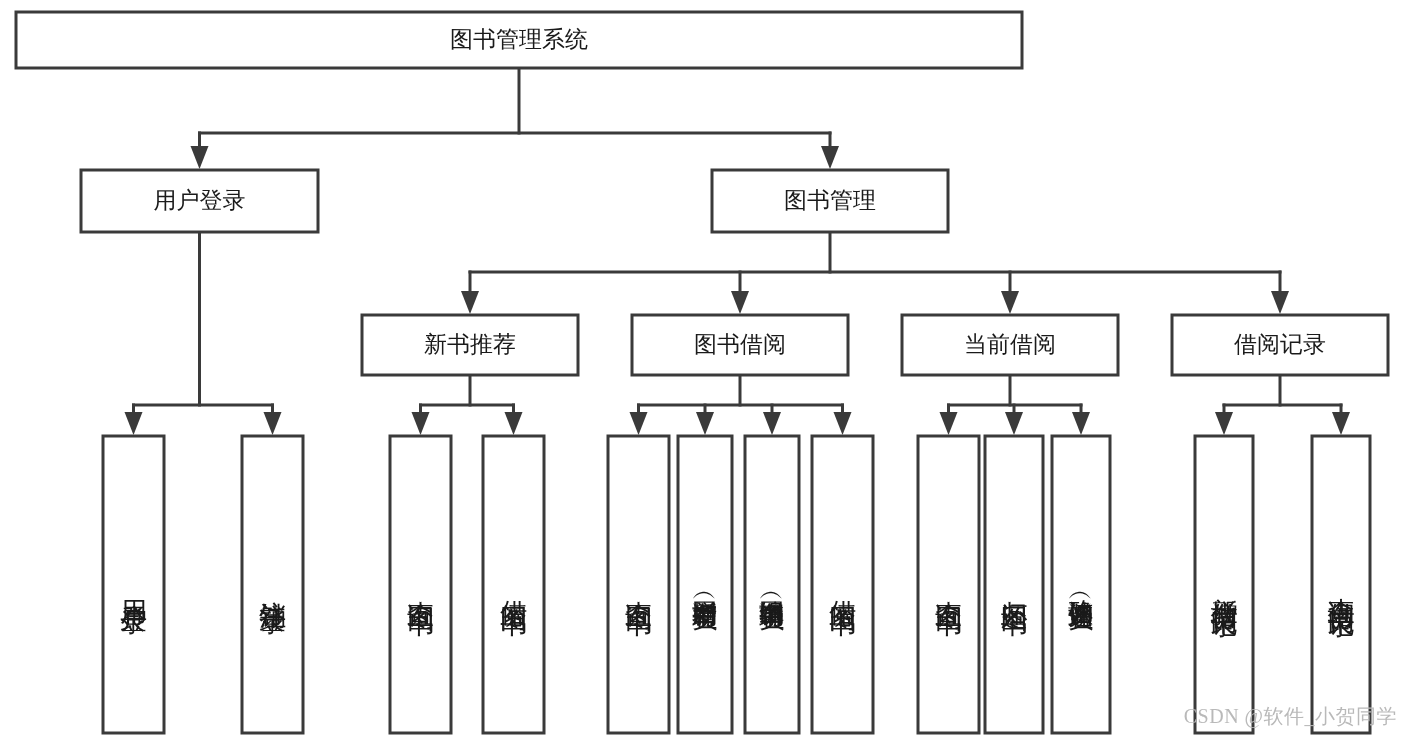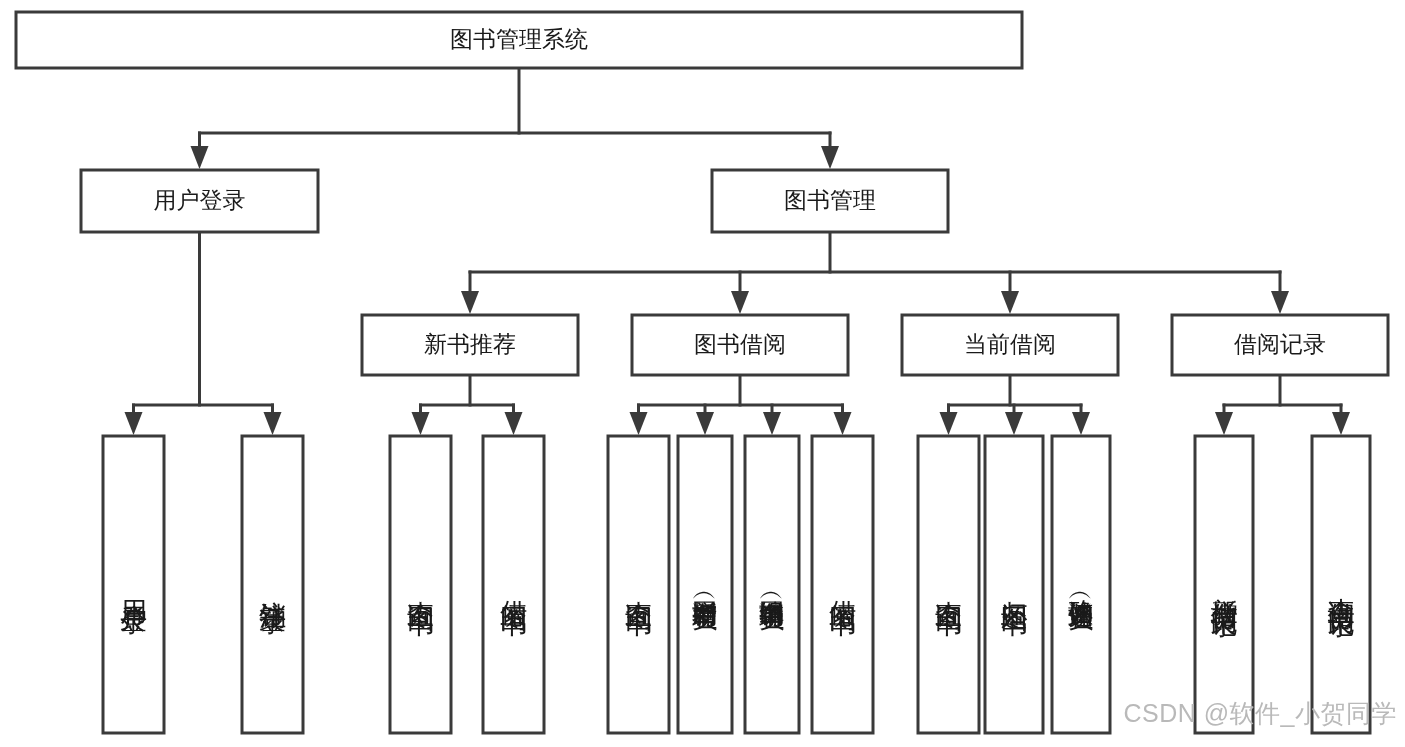--- a/index.html
+++ b/index.html
@@ -61,22 +61,22 @@
     display: flex;
     align-items: center;
     justify-content: center;
     white-space: nowrap;
     pointer-events: none;
   }
   .watermark {
     position: absolute;
     right: 8px;
     bottom: 4px;
-    font-family: Liberation Sans, sans-serif;
-    font-size: 25px;
+    font-family: Liberation Serif, serif;
+    font-size: 20px;
     color: #b9b9b9;
     letter-spacing: 0.5px;
     white-space: nowrap;
   }
 </style>
 </head>
 <body>
 
 <div id="diagram-root">
 

